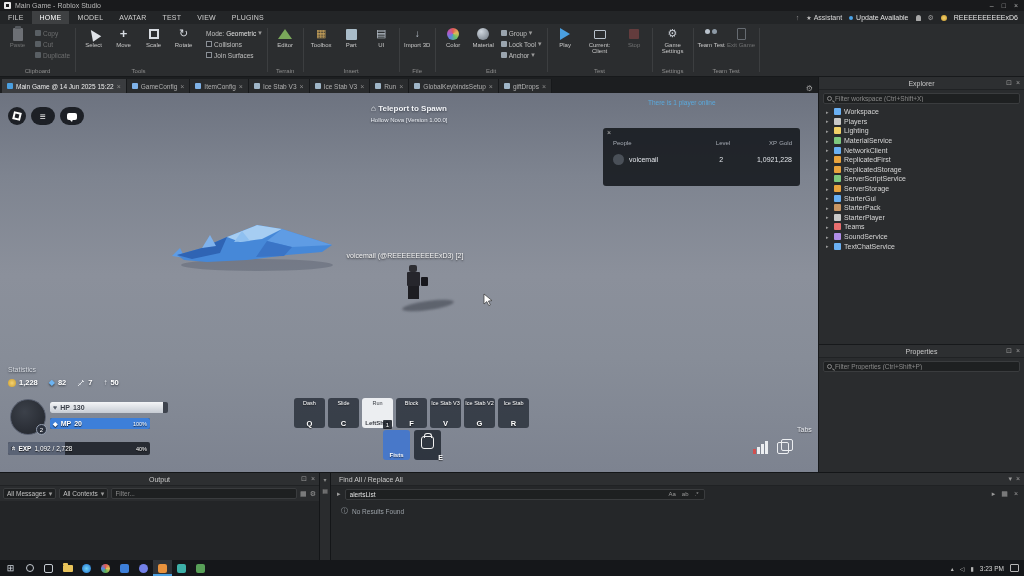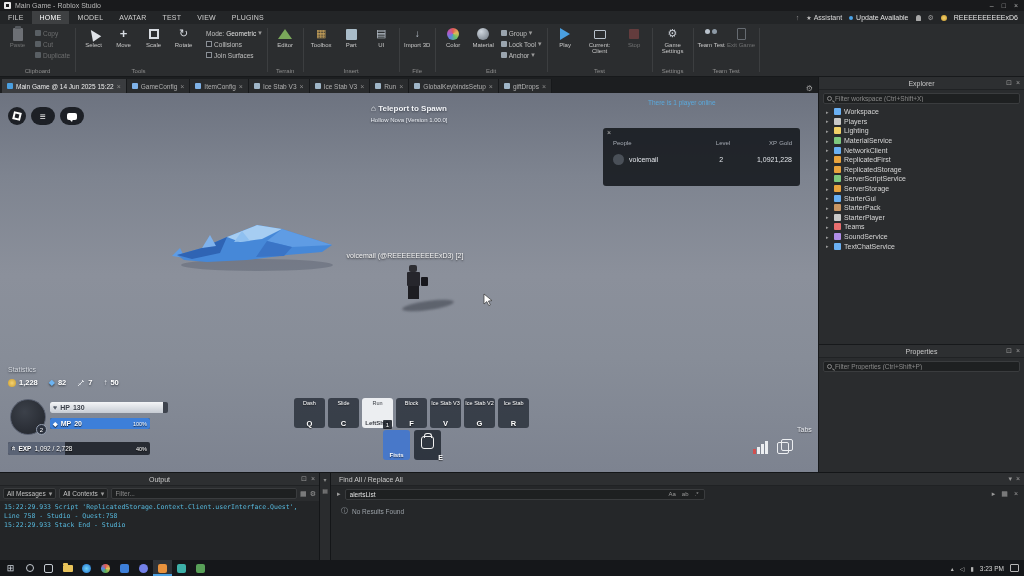--- a/index.html
+++ b/index.html
@@ -872,24 +872,20 @@
         <span class="dropdown">
           <span>All Contexts</span>
           <span class="g-chevd tb-mini"></span>
         </span>
         <span class="dropdown ofilter">
           <span style="color:#8a8a8a">Filter...</span>
         </span>
         <span class="tb-mini g-grid"></span>
         <span class="tb-mini g-gear"></span>
       </div>
-      <div class="output-log" style="color: rgb(86, 184, 220);">
-        <div>15:22:29.933  Script 'ReplicatedStorage.Context.Client.userInterface.Quest', Line 758 - Studio - Quest:758</div>
-        <div>15:22:29.933  Stack End  -  Studio</div>
-      </div>
     </div>
 
     <div class="mid-strip">
       <span class="g-chevd"></span>
       <span class="g-grid"></span>
     </div>
 
     <div class="find-panel">
       <div class="find-header">
         <span>Find All / Replace All</span>

